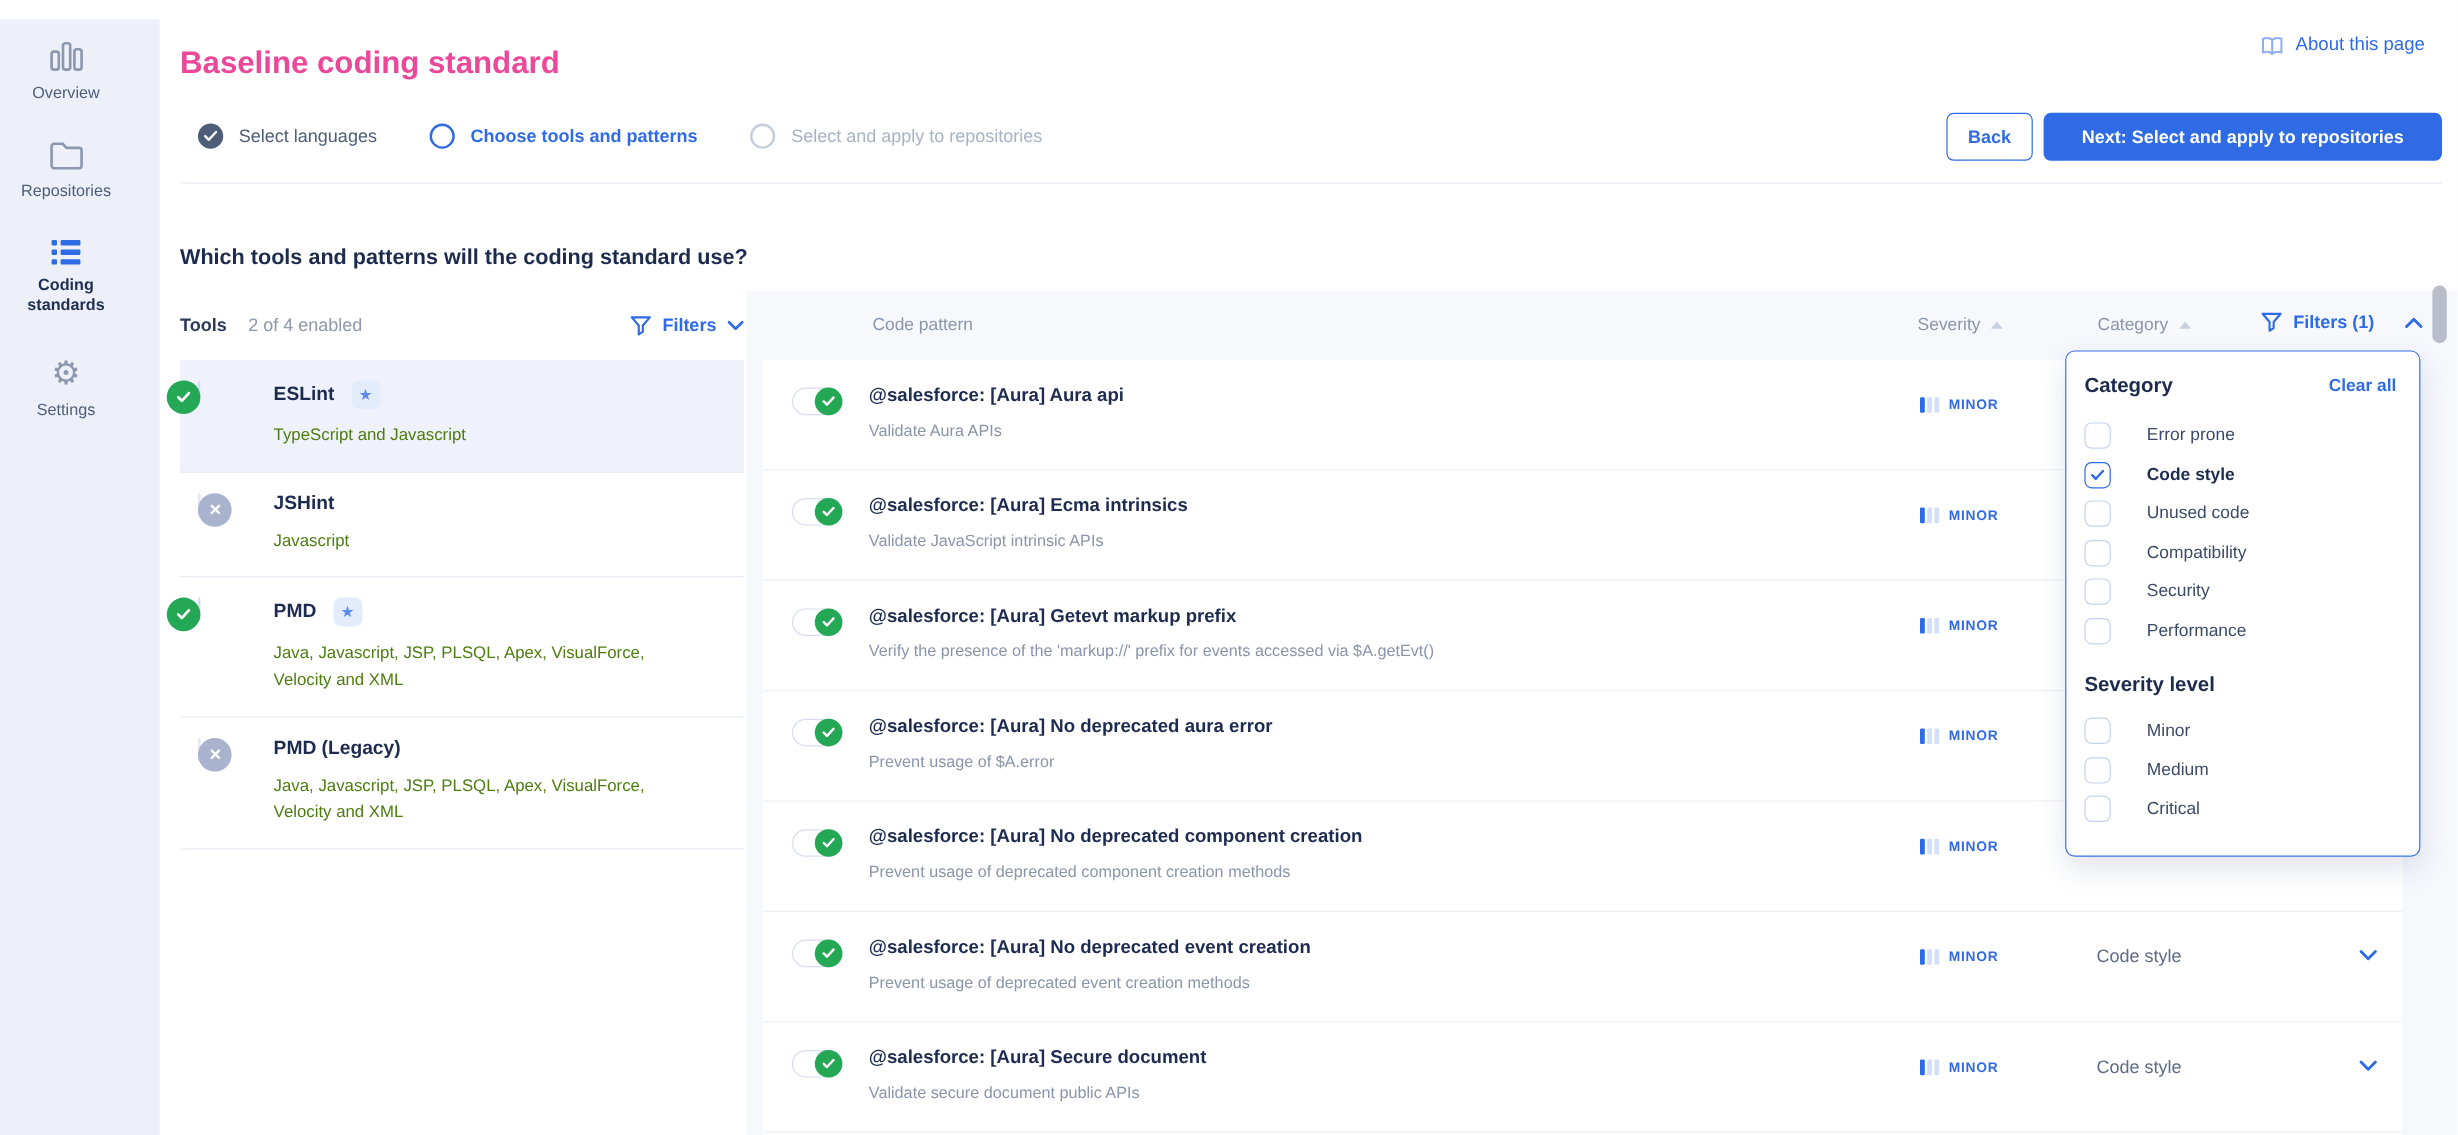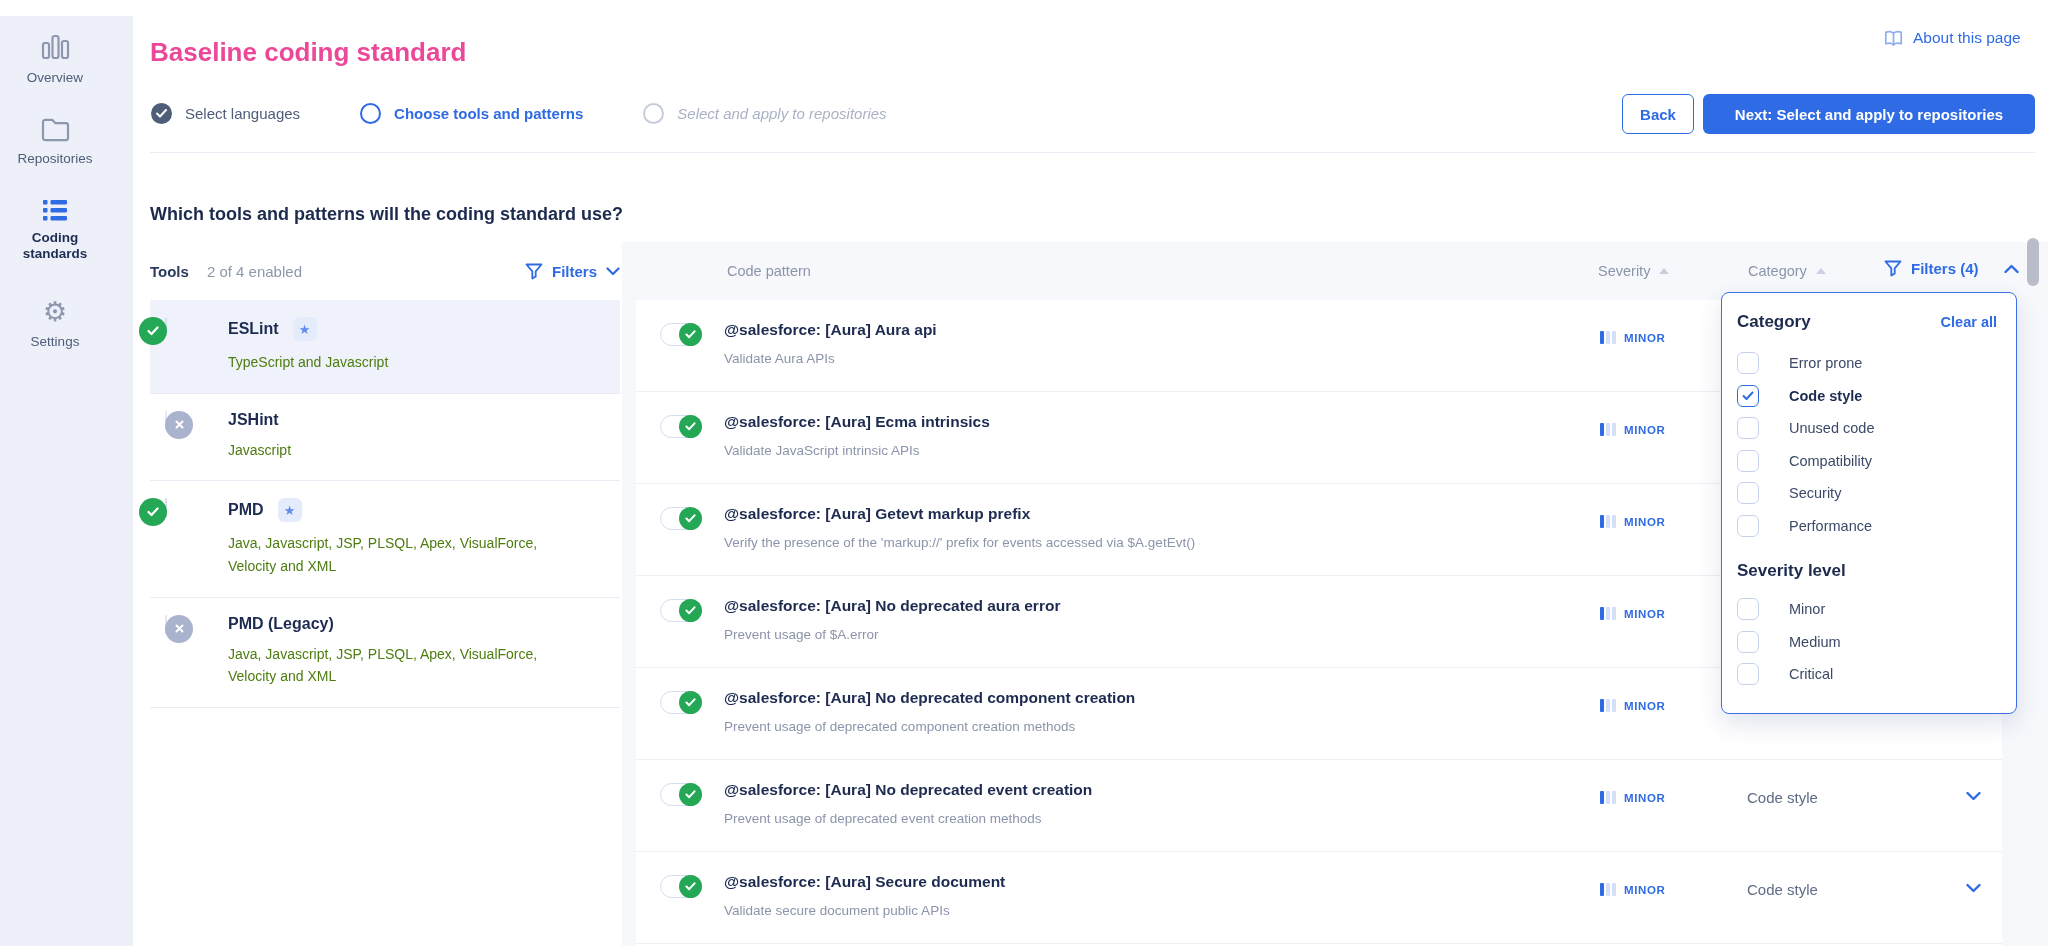--- a/index.html
+++ b/index.html
@@ -19,30 +19,30 @@
   .nav-item.active { color:#1e2d50; font-weight:bold; }
   .nav-overview { top:18px; } .nav-repos { top:100px; } .nav-coding { top:184px; } .nav-settings { top:283px; }
   .gear-glyph { font-family:"DejaVu Sans", sans-serif; font-size:27px; color:#8d97ad; line-height:26px; }
 
   
   .page-title { position:absolute; left:150px; top:20px; font-size:26px; font-weight:bold; color:#ec4899; }
   .about-link { position:absolute; left:1883px; top:29px; display:flex; align-items:center; gap:9px;
                 color:#2f6be4; font-size:15.5px; cursor:pointer; white-space:nowrap; }
 
   
-  .stepper { position:absolute; left:151px; top:103px; display:flex; align-items:flex-end; gap:60px; }
+  .stepper { position:absolute; left:165px; top:103px; display:flex; align-items:flex-end; gap:44px; }
   .step { display:flex; align-items:center; gap:13px; font-size:15px; cursor:pointer; }
   .step-circle { width:21px; height:21px; border-radius:50%; flex:0 0 auto;
                  display:flex; align-items:center; justify-content:center; }
   .step.done .step-circle { background:#4e5d78; }
   .step.done .step-label { color:#4e5d78; }
   .step.active .step-circle { border:2px solid #2f6be4; background:#fff; }
   .step.active .step-label { color:#2f6be4; font-weight:bold; }
   .step.upcoming .step-circle { border:2px solid #c6cdda; background:#fff; }
-  .step.upcoming .step-label { color:#a9b2c4;font-style:italic; }
+  .step.upcoming .step-label { color:#a9b2c4; }
 
   .back-btn { position:absolute; left:1622px; top:94px; width:72px; height:40px;
               background:#fff; border:1px solid #2f6be4; border-radius:6px; color:#2f6be4;
               font-size:15px; font-weight:bold; font-family:inherit; cursor:pointer; }
   .next-btn { position:absolute; left:1703px; top:94px; width:332px; height:40px;
               background:#2f6be4; border:none; border-radius:6px; color:#fff;
               font-size:15px; font-weight:bold; font-family:inherit; cursor:pointer; }
   .top-divider { position:absolute; left:150px; top:152px; width:1885px; height:1px; background:#e9ecf4; }
 
   .question { position:absolute; left:150px; top:189px; font-size:18px; font-weight:bold; color:#1c2a4e; }
@@ -305,21 +305,21 @@
   <span class="col-head ch-category">
     <span>Category</span>
     <span class="sort-asc"></span>
   </span>
   <span class="patterns-filters">
     <span>
       <svg width="18" height="17" viewBox="0 0 18 17" fill="none" stroke="#2f6be4" stroke-width="1.8" stroke-linejoin="round">
           <path d="M1.5 1.5 H16.5 L10.7 8.3 V13.4 L7.3 15.6 V8.3 Z"></path>
         </svg>
     </span>
-    <span>Filters (4)</span>
+    <span>Filters (1)</span>
   </span>
   <span class="collapse-chevron">
     <svg width="15" height="10" viewBox="0 0 15 10" fill="none" stroke="#2f6be4" stroke-width="2.4" stroke-linecap="round" stroke-linejoin="round">
         <polyline points="1.5,8 7.5,2 13.5,8"></polyline>
       </svg>
   </span>
 
   <div class="patterns-card">
 
     <div class="pattern-row">

